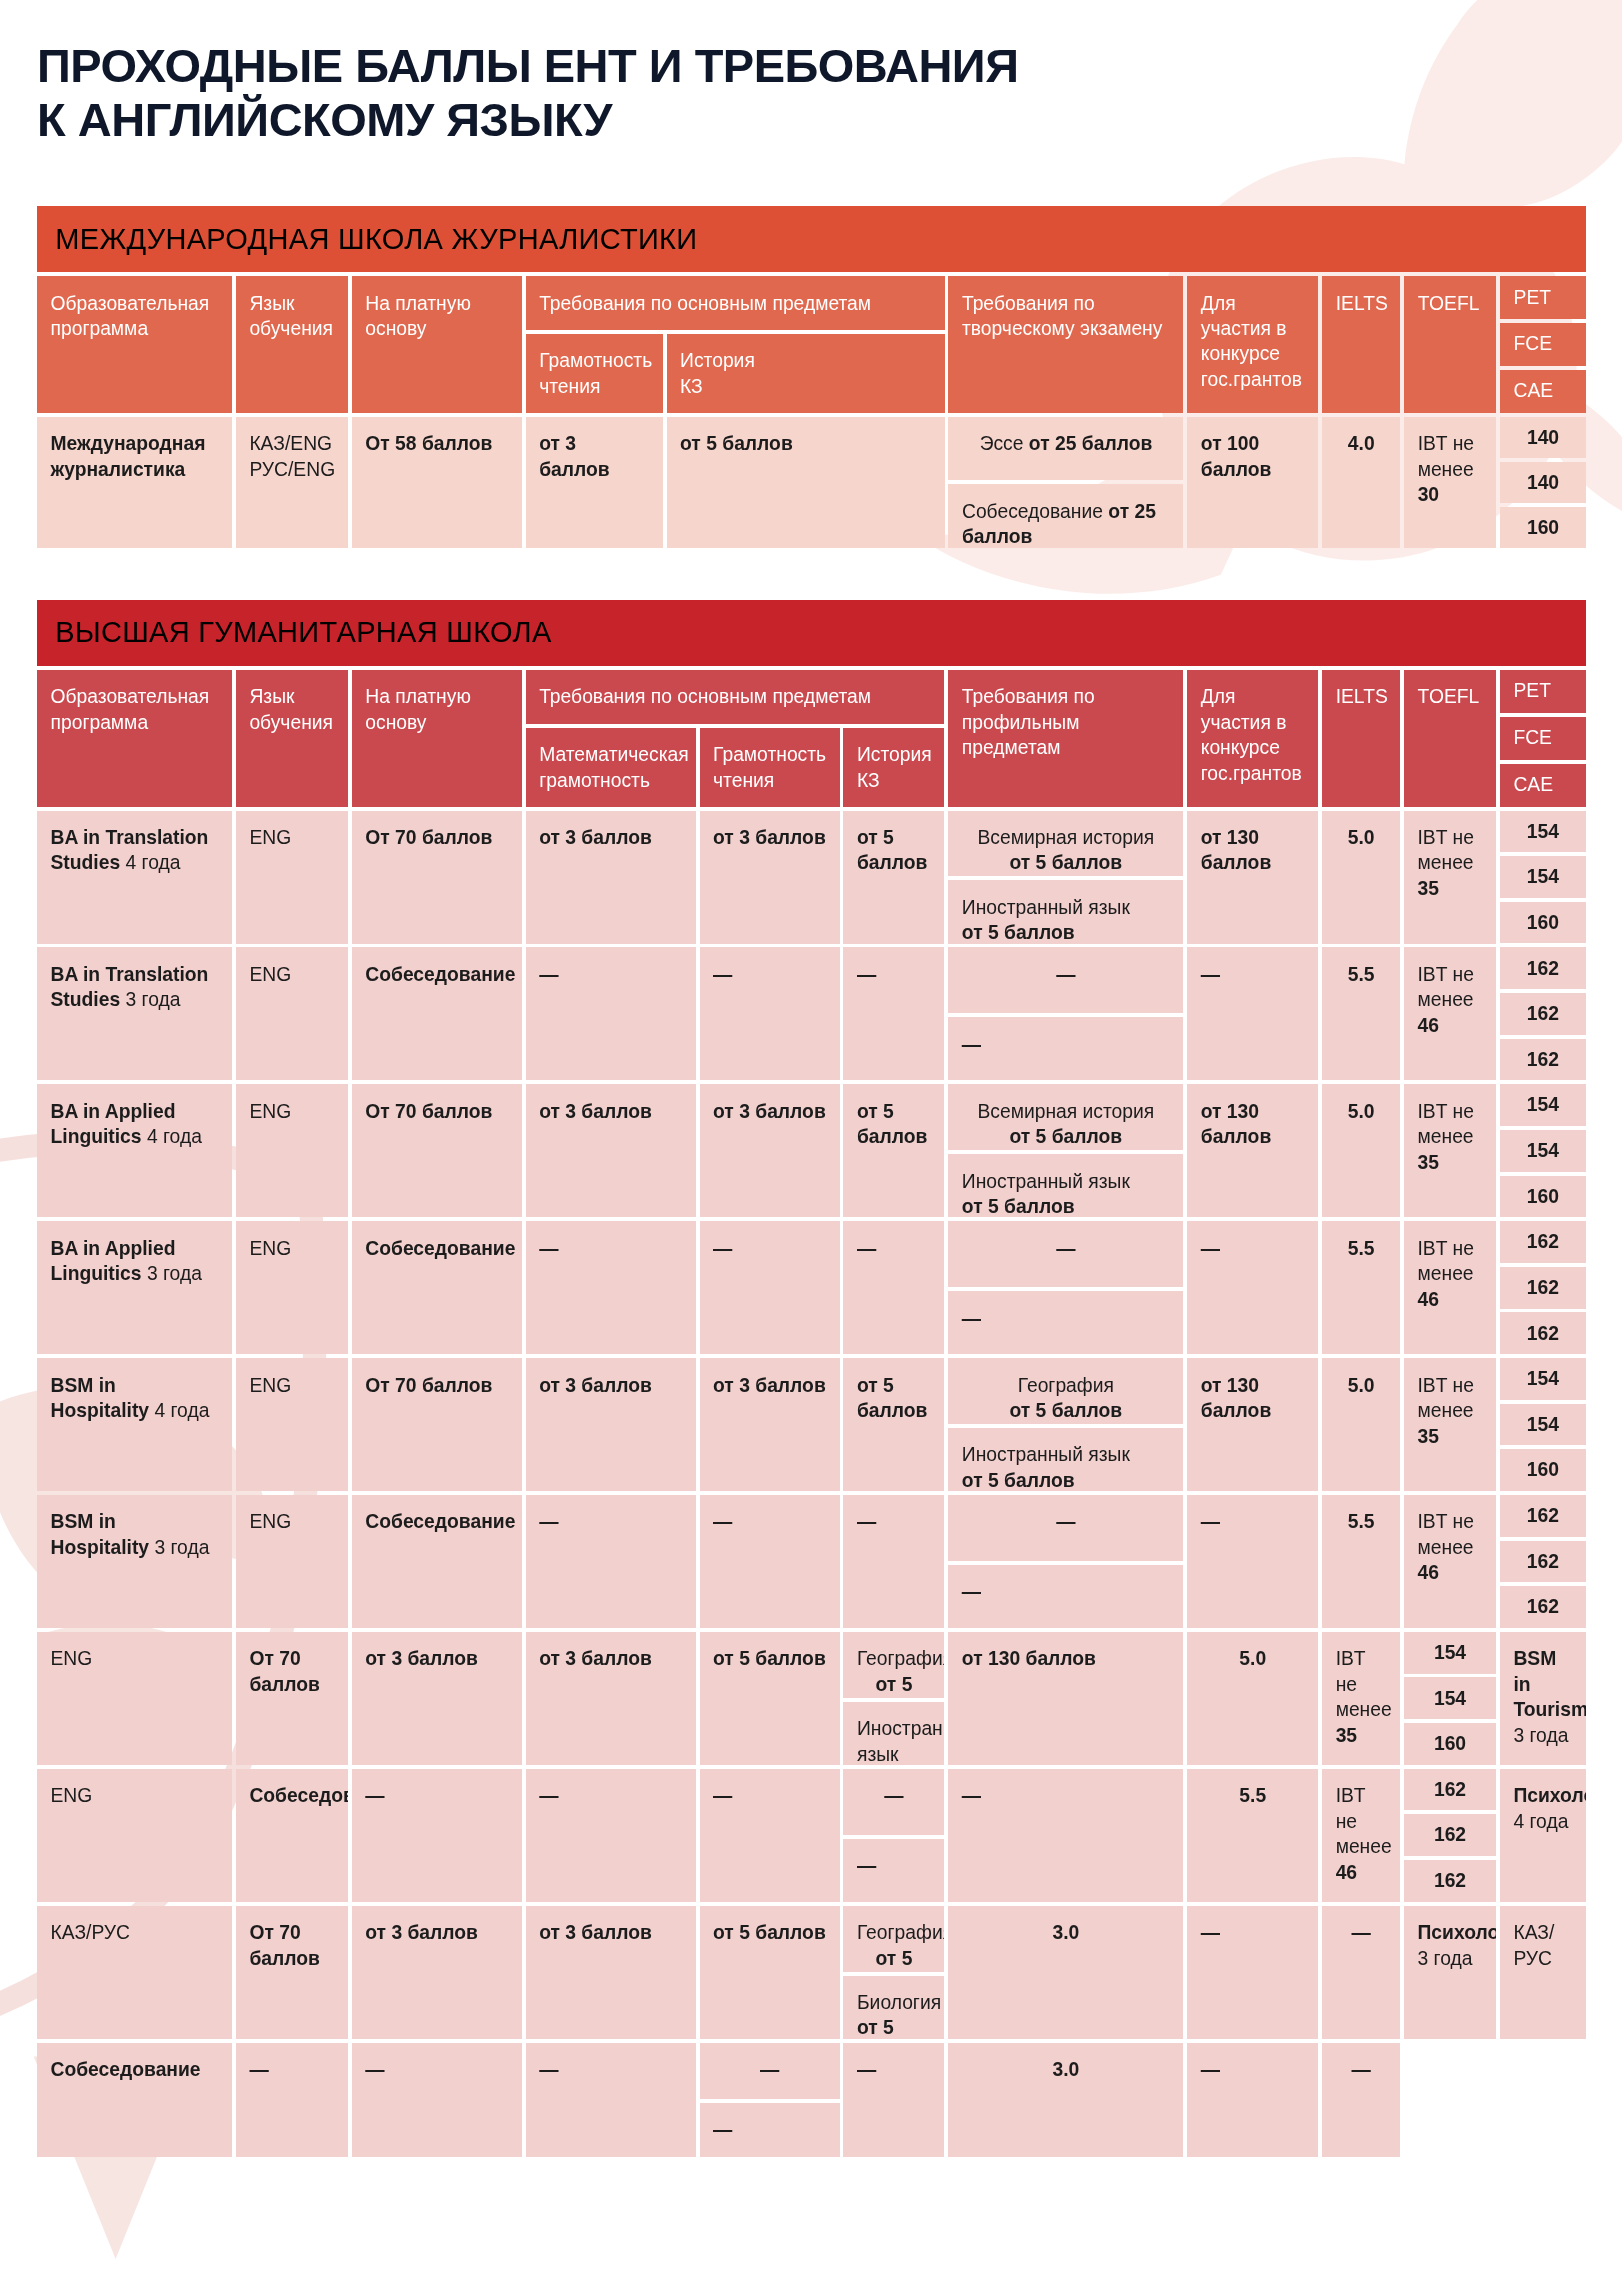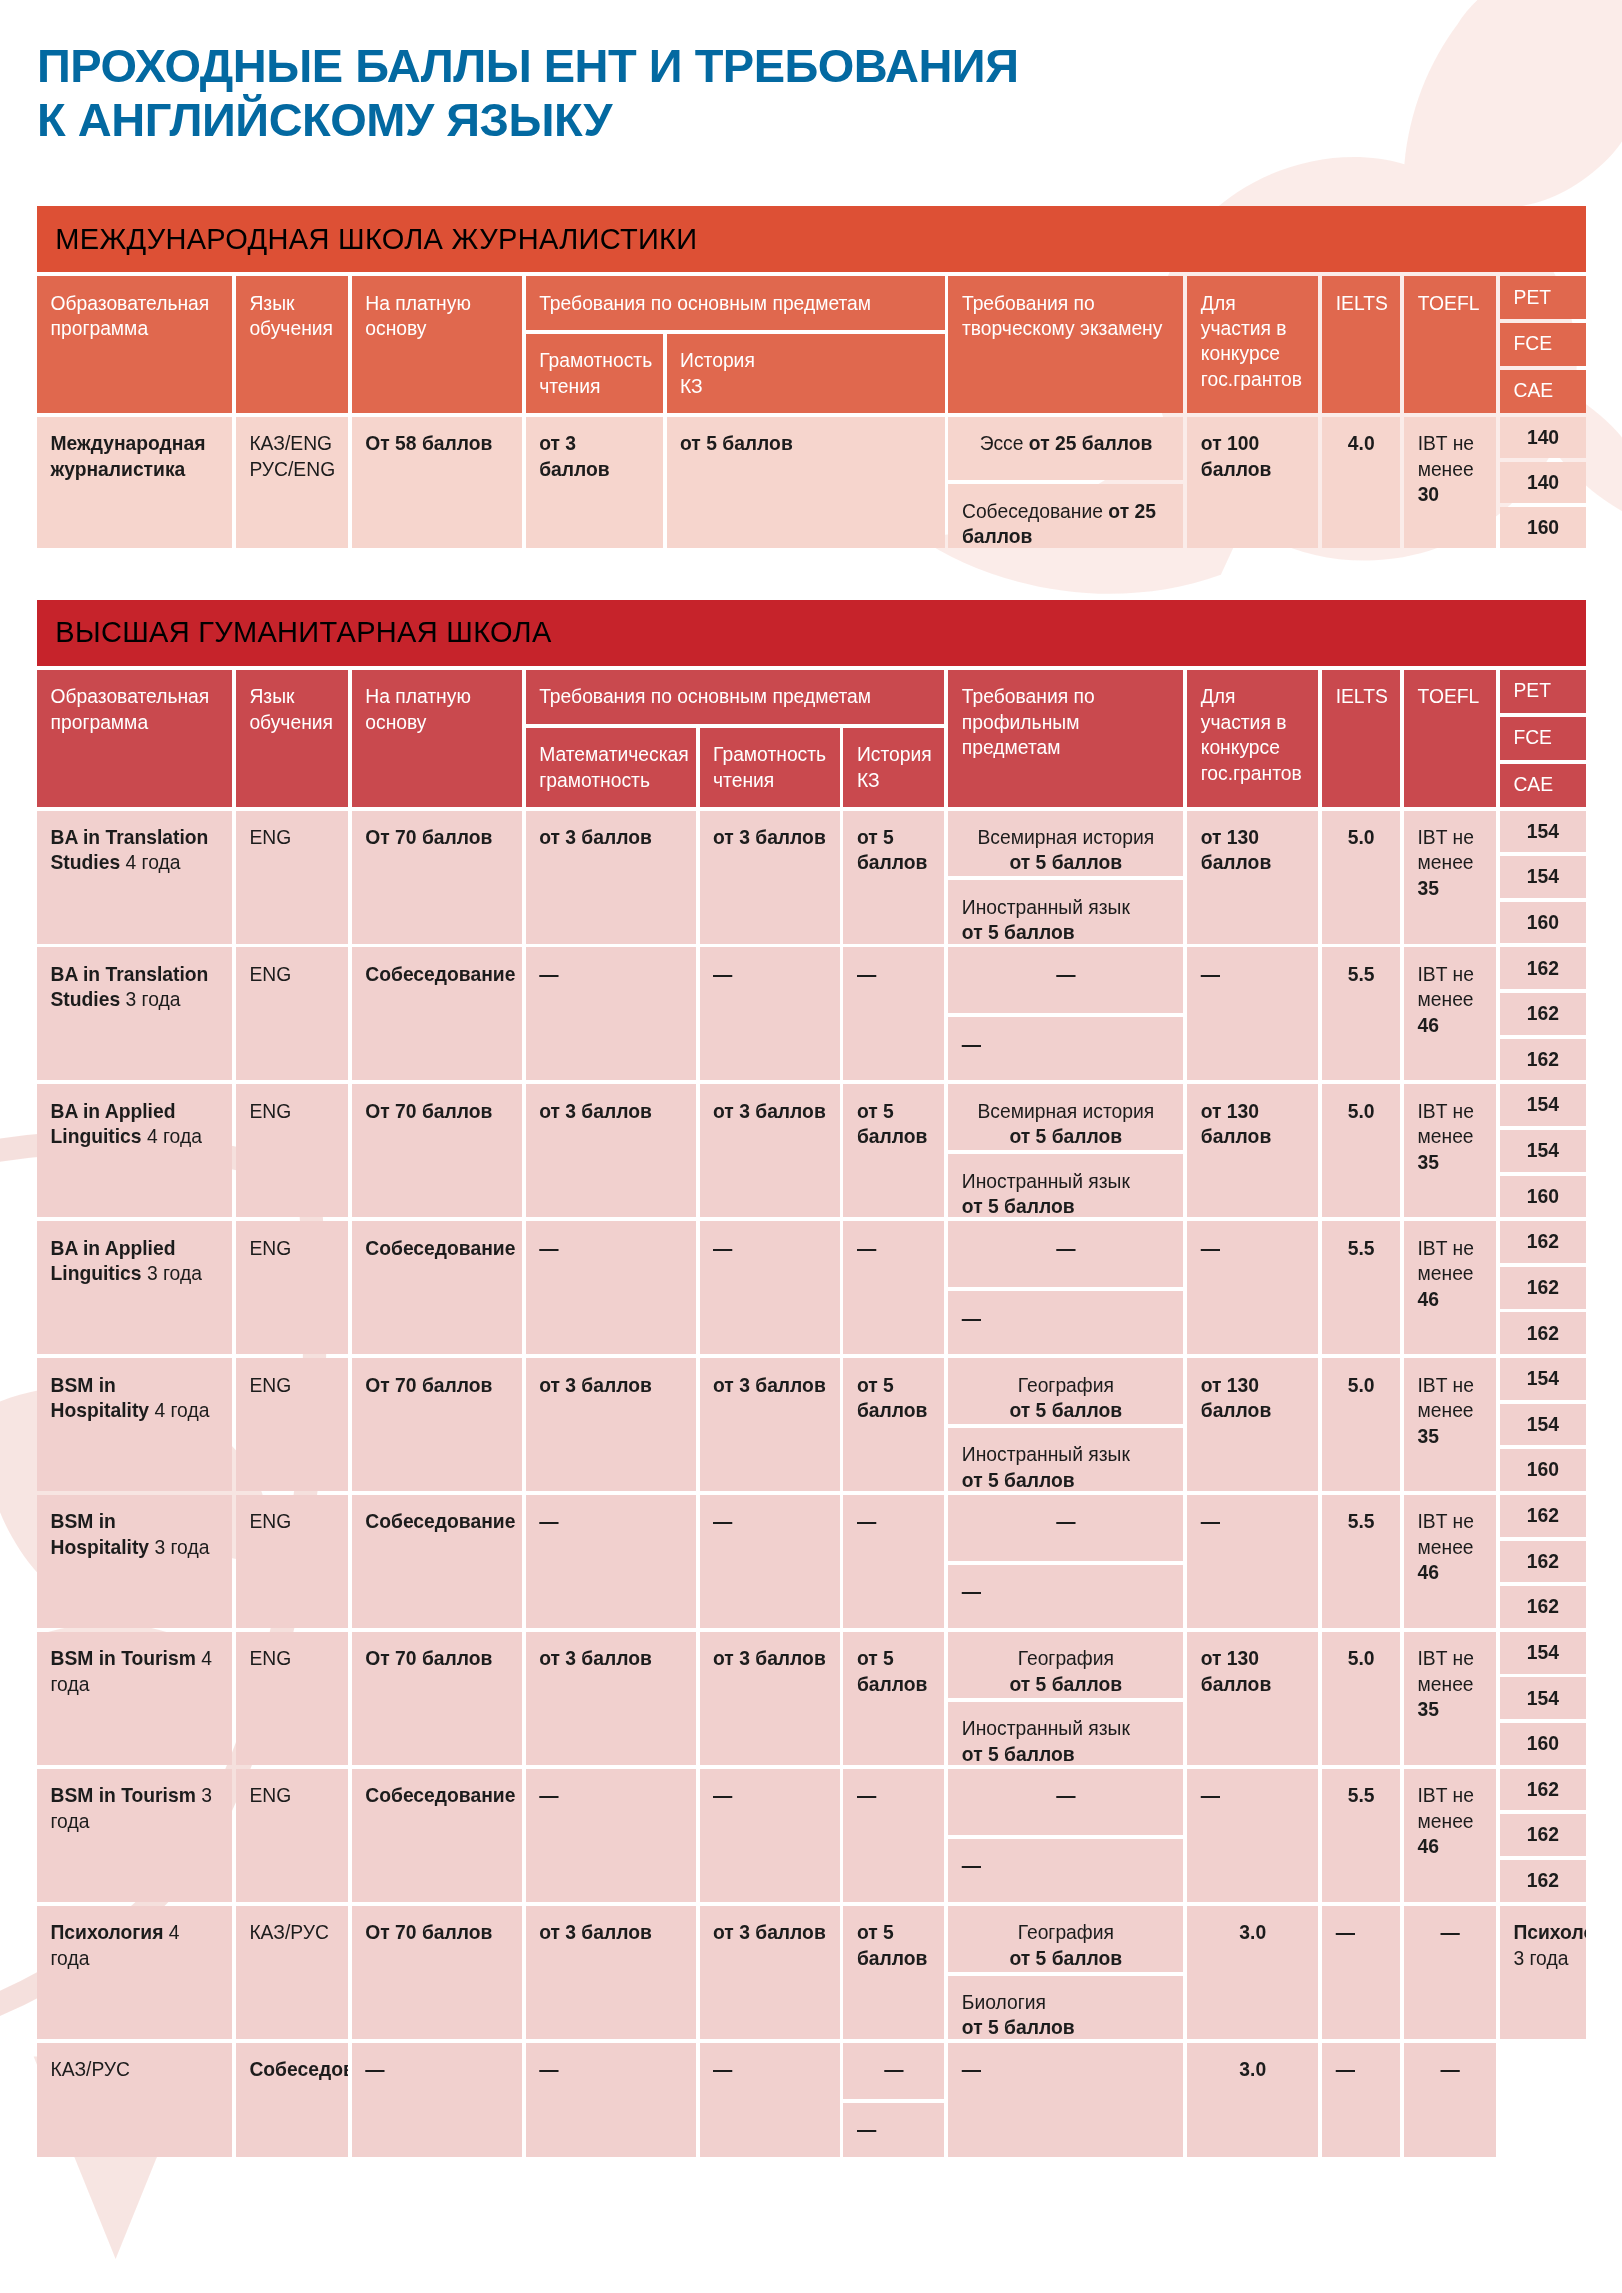--- a/index.html
+++ b/index.html
@@ -7,21 +7,21 @@
     width:1622px;height:2293px;position:relative;overflow:hidden;
     background:#ffffff;color:#1c1c1c;
     font-family:"Liberation Sans","DejaVu Sans",sans-serif;
   }
   .watermark{position:absolute;z-index:0;pointer-events:none;}
   #wm-fox{top:-29px;right:-48px;}
   #wm-shield{top:1091px;left:-58px;}
   .content{position:relative;z-index:1;padding:39px 37px 0 37px;}
   h1{
     margin:0 0 60px 0;font-size:47px;line-height:1.14;font-weight:800;
-    letter-spacing:-0.5px;color:#0369a1;
+    letter-spacing:-0.5px;color:#0f172a;
   }
   h1 div{white-space:nowrap;}
 
   .tbl{width:1549px;margin:0 0 52px 0;}
   .t1{--bar:#dd5035;--hdr:#e0684e;--cell:#f6d5cd;}
   .t2{--bar:#c6232b;--hdr:#c9494e;--cell:#f1d0ce;}
 
   .tbar{
     height:66px;background:var(--bar);color:#000000;display:flex;align-items:center;
     padding:0 18.3px;font-size:29px;font-weight:400;letter-spacing:0.3px;margin-bottom:3.9px;
@@ -325,21 +325,20 @@
           <div class="subcell">
             <span class="b">162</span>
           </div>
           <div class="subcell">
             <span class="b">162</span>
           </div>
           <div class="subcell">
             <span class="b">162</span>
           </div>
         </div>
-        <div class="cell"><span class="b">BSM in Tourism</span> <span>4 года</span></div>
         <div class="cell pre"><span>ENG</span></div>
         <div class="cell "><span class="b">От 70 баллов</span></div>
         <div class="cell "><span class="b">от 3 баллов</span></div>
         <div class="cell "><span class="b">от 3 баллов</span></div>
         <div class="cell "><span class="b">от 5 баллов</span></div>
         <div class="stack subj">
           <div class="subcell">
             <span class="blk">География</span>
             <span class="b blk">от 5 баллов</span>
           </div>

